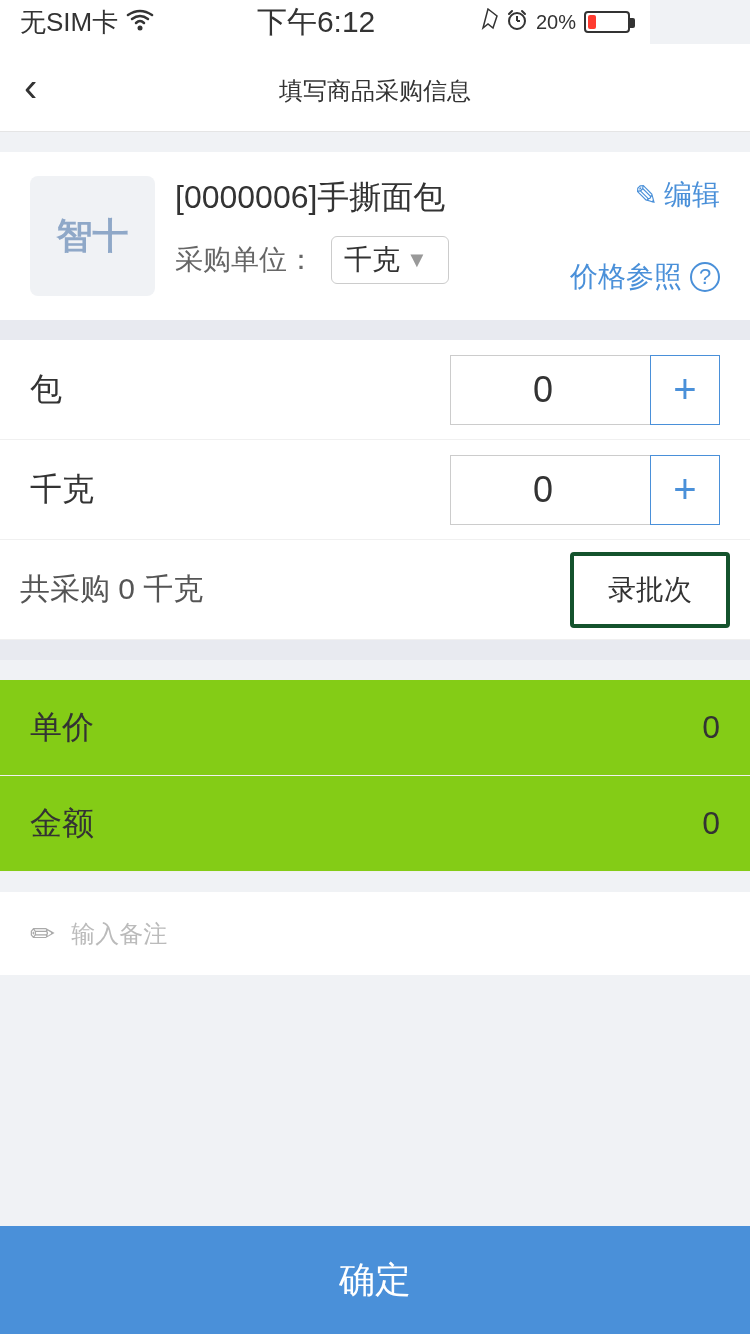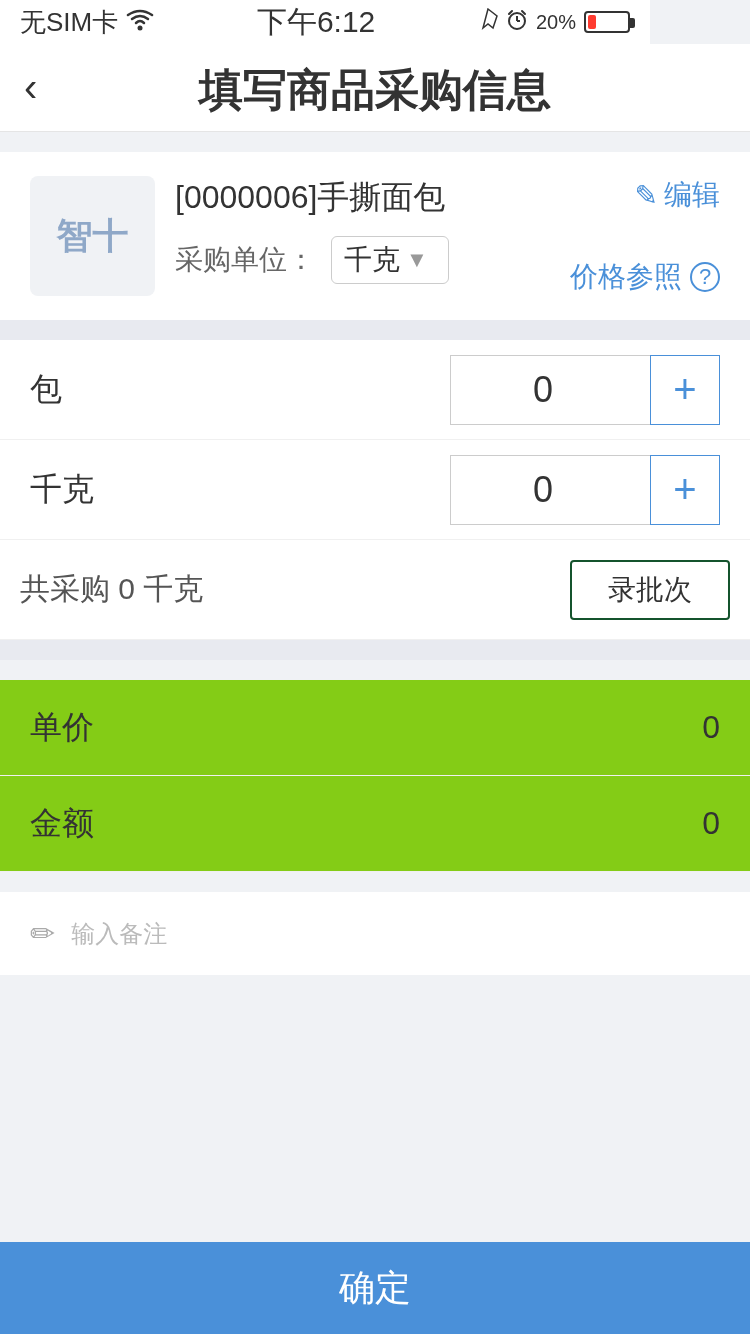--- a/index.html
+++ b/index.html
@@ -69,22 +69,22 @@
       border-bottom: 1px solid #e5e5e5;
     }
     .nav-back {
       position: absolute;
       left: 24px;
       font-size: 40px;
       color: #333;
       cursor: pointer;
     }
     .nav-title {
-      font-size: 44px;
-      font-weight: 700;
+      font-size: 24px;
+      font-weight: 400;
       color: #333;
       margin-top: 6px;
     }
 
     
     .product-card {
       background: #fff;
       margin-top: 20px;
       padding: 24px 30px;
       display: flex;
@@ -238,22 +238,22 @@
       height: 100px;
       background: #fff;
       border-bottom: 1px solid #f0f0f0;
     }
     .summary-text {
       font-size: 30px;
       color: #555;
     }
     .batch-btn {
       width: 160px;
-      height: 60px;
-      border: 2px solid #14532d;
+      height: 76px;
+      border: 4px solid #14532d;
       background: #fff;
       color: #333;
       font-size: 28px;
       display: flex;
       align-items: center;
       justify-content: center;
       border-radius: 4px;
       cursor: pointer;
     }
 
@@ -304,21 +304,21 @@
       flex: 1;
       min-height: 200px;
     }
 
     
     .confirm-btn {
       position: fixed;
       bottom: 0;
       left: 0;
       width: 750px;
-      height: 92px;
+      height: 108px;
       background: #4a90d9;
       color: #fff;
       font-size: 36px;
       font-weight: 500;
       display: flex;
       align-items: center;
       justify-content: center;
       cursor: pointer;
       border: none;
       outline: none;

